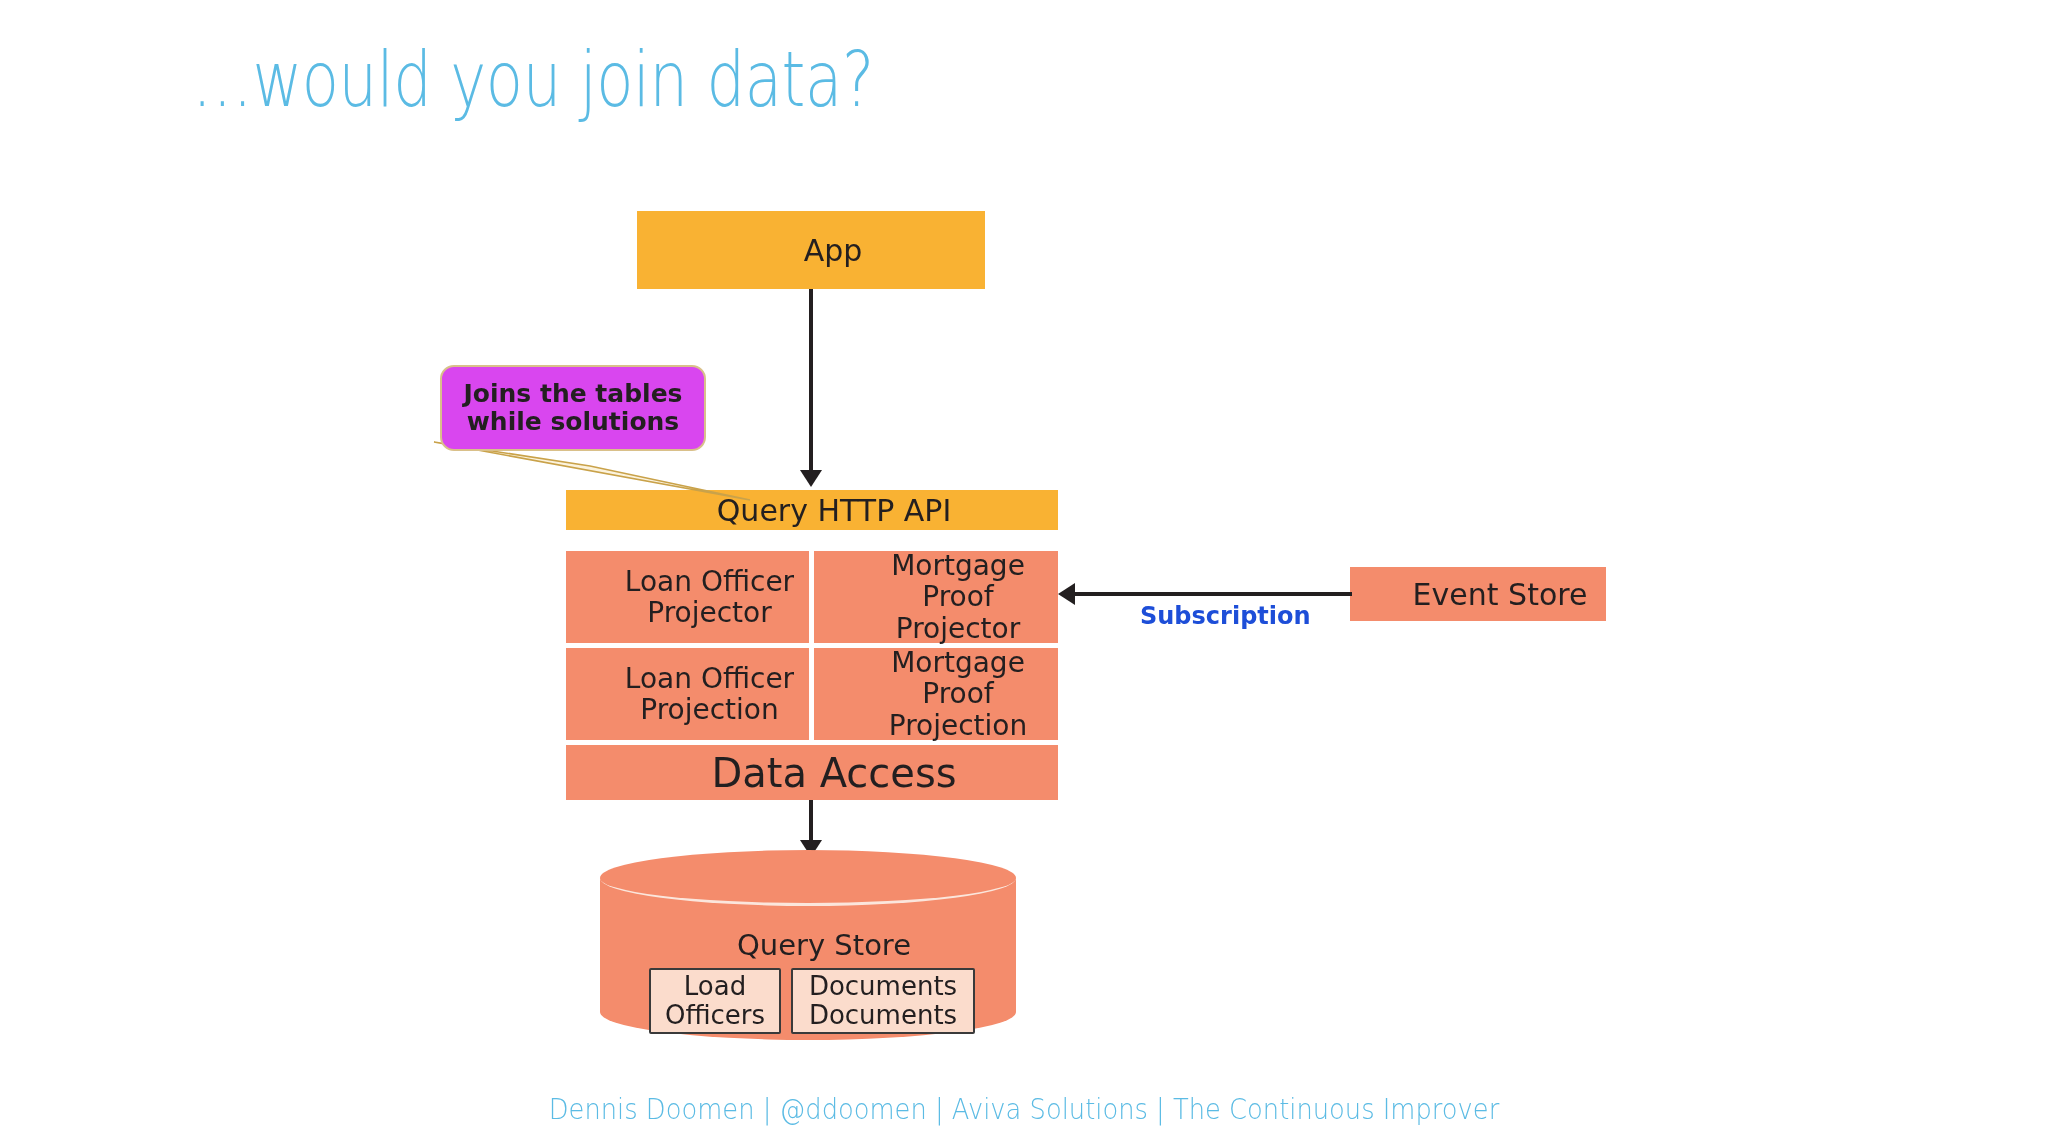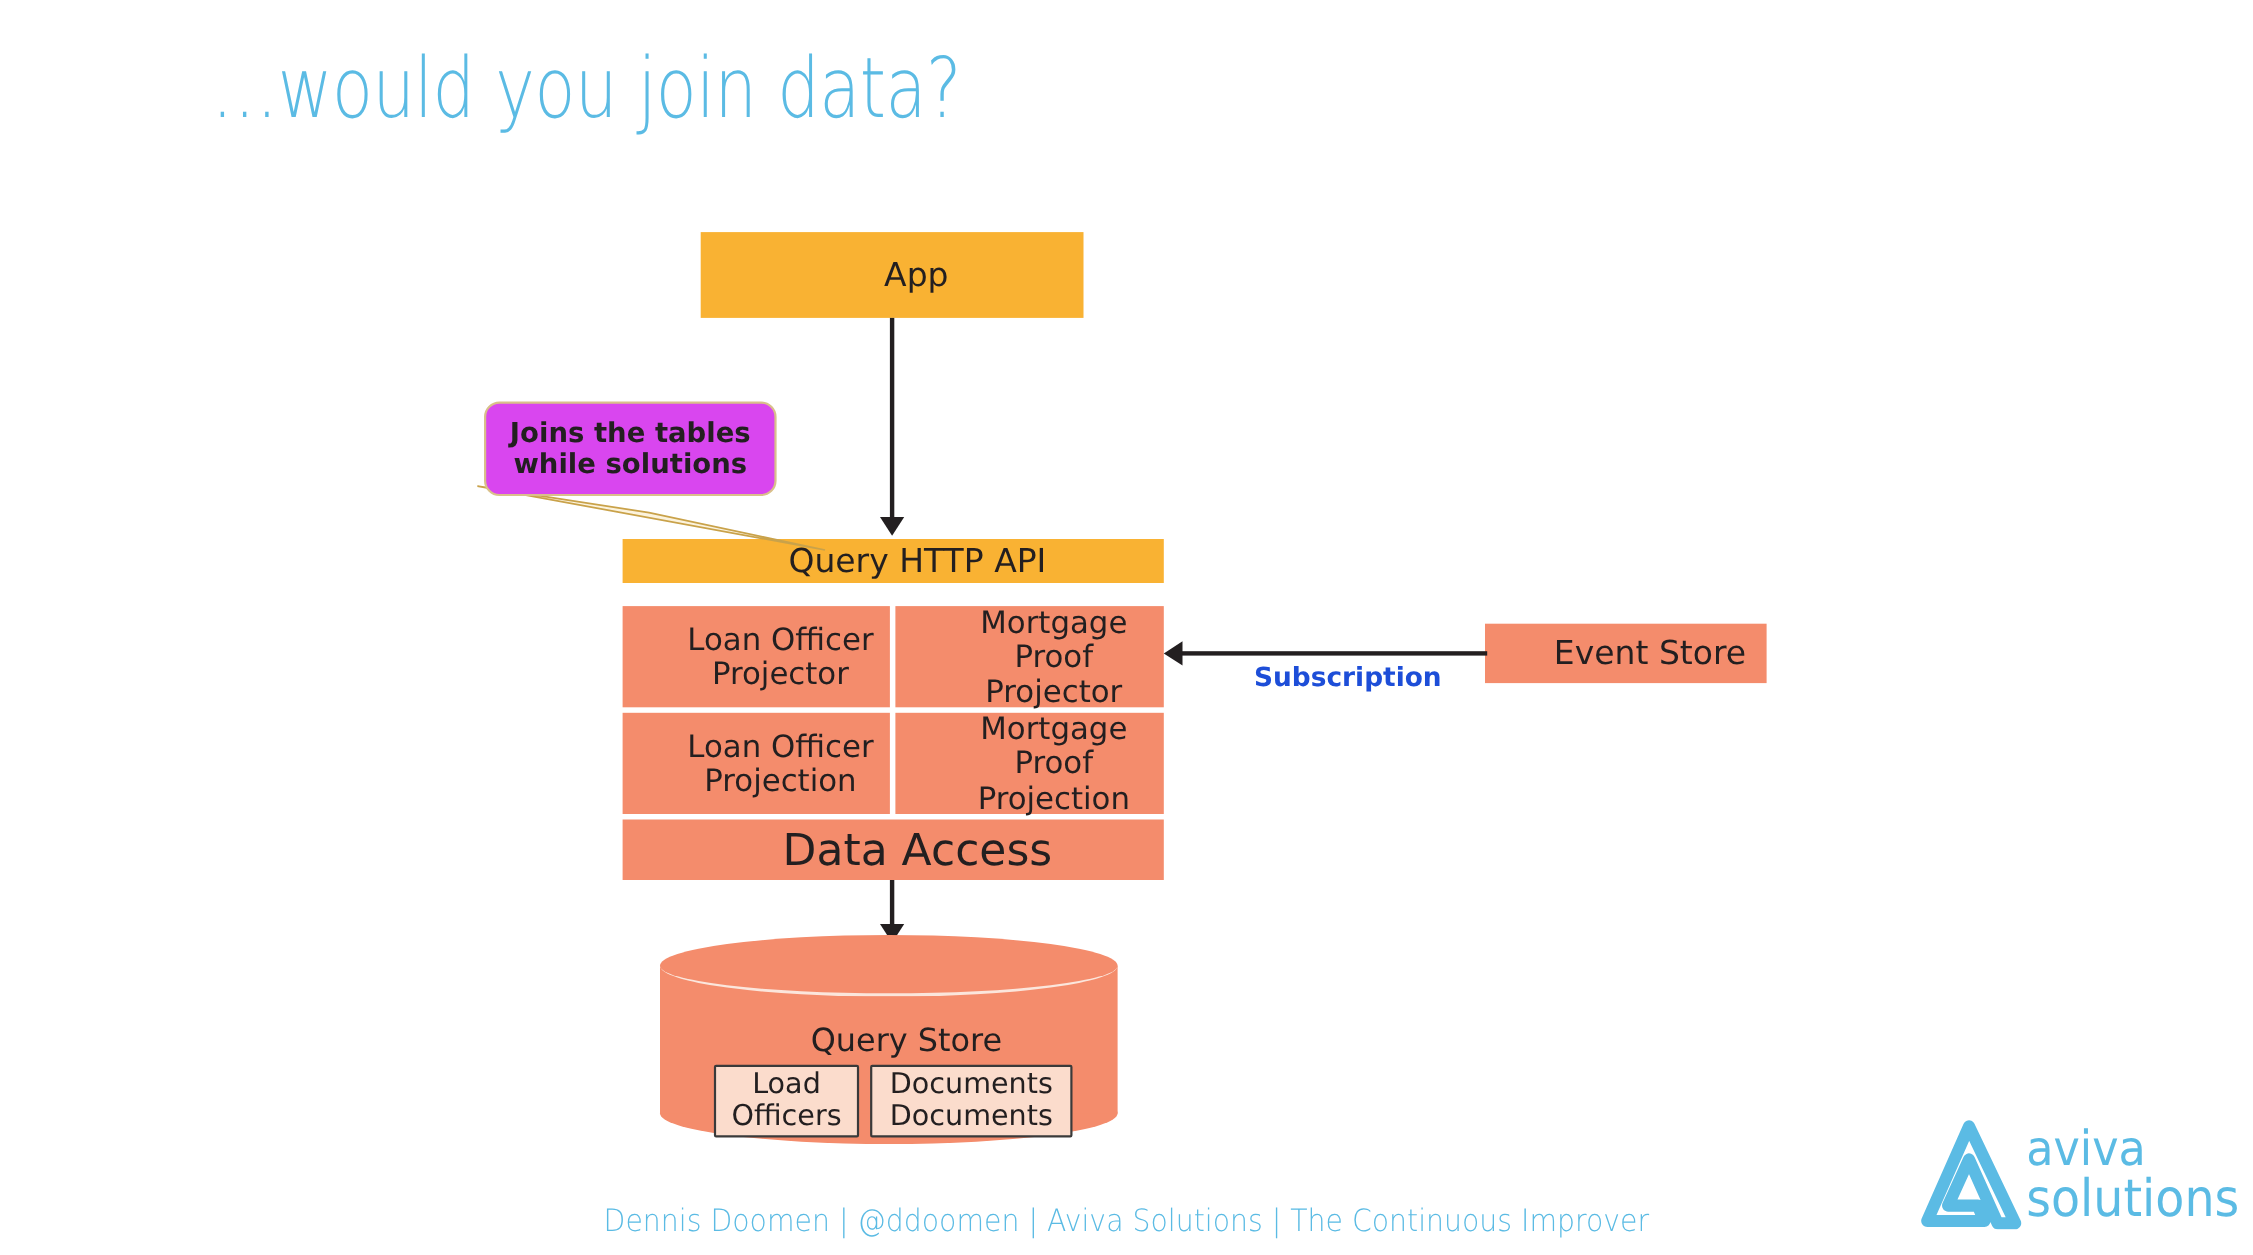--- a/index.html
+++ b/index.html
@@ -357,23 +357,14 @@
     <div id="store-item-1" class="store-item">
       <div>
         <span>Documents</span><br>
         <span>Documents</span>
       </div>
     </div>
   </div>
 
   <div id="footer">Dennis Doomen | @ddoomen | Aviva Solutions | The Continuous Improver</div>
 
-  <div id="logo">
-    <svg id="logo-mark" viewBox="0 0 96 100">
-      <path d="M48 6 L90 94 L74 94 L48 36 L29 78 L56 78 L62 92 L10 92 Z" fill="none" stroke="#5BBBE4" stroke-width="11" stroke-linejoin="round" stroke-linecap="round"></path>
-    </svg>
-    <div id="logo-text">
-      <span>aviva</span>
-      <span class="l2">solutions</span>
-    </div>
-  </div>
 
 </div>
 
 </body></html>

